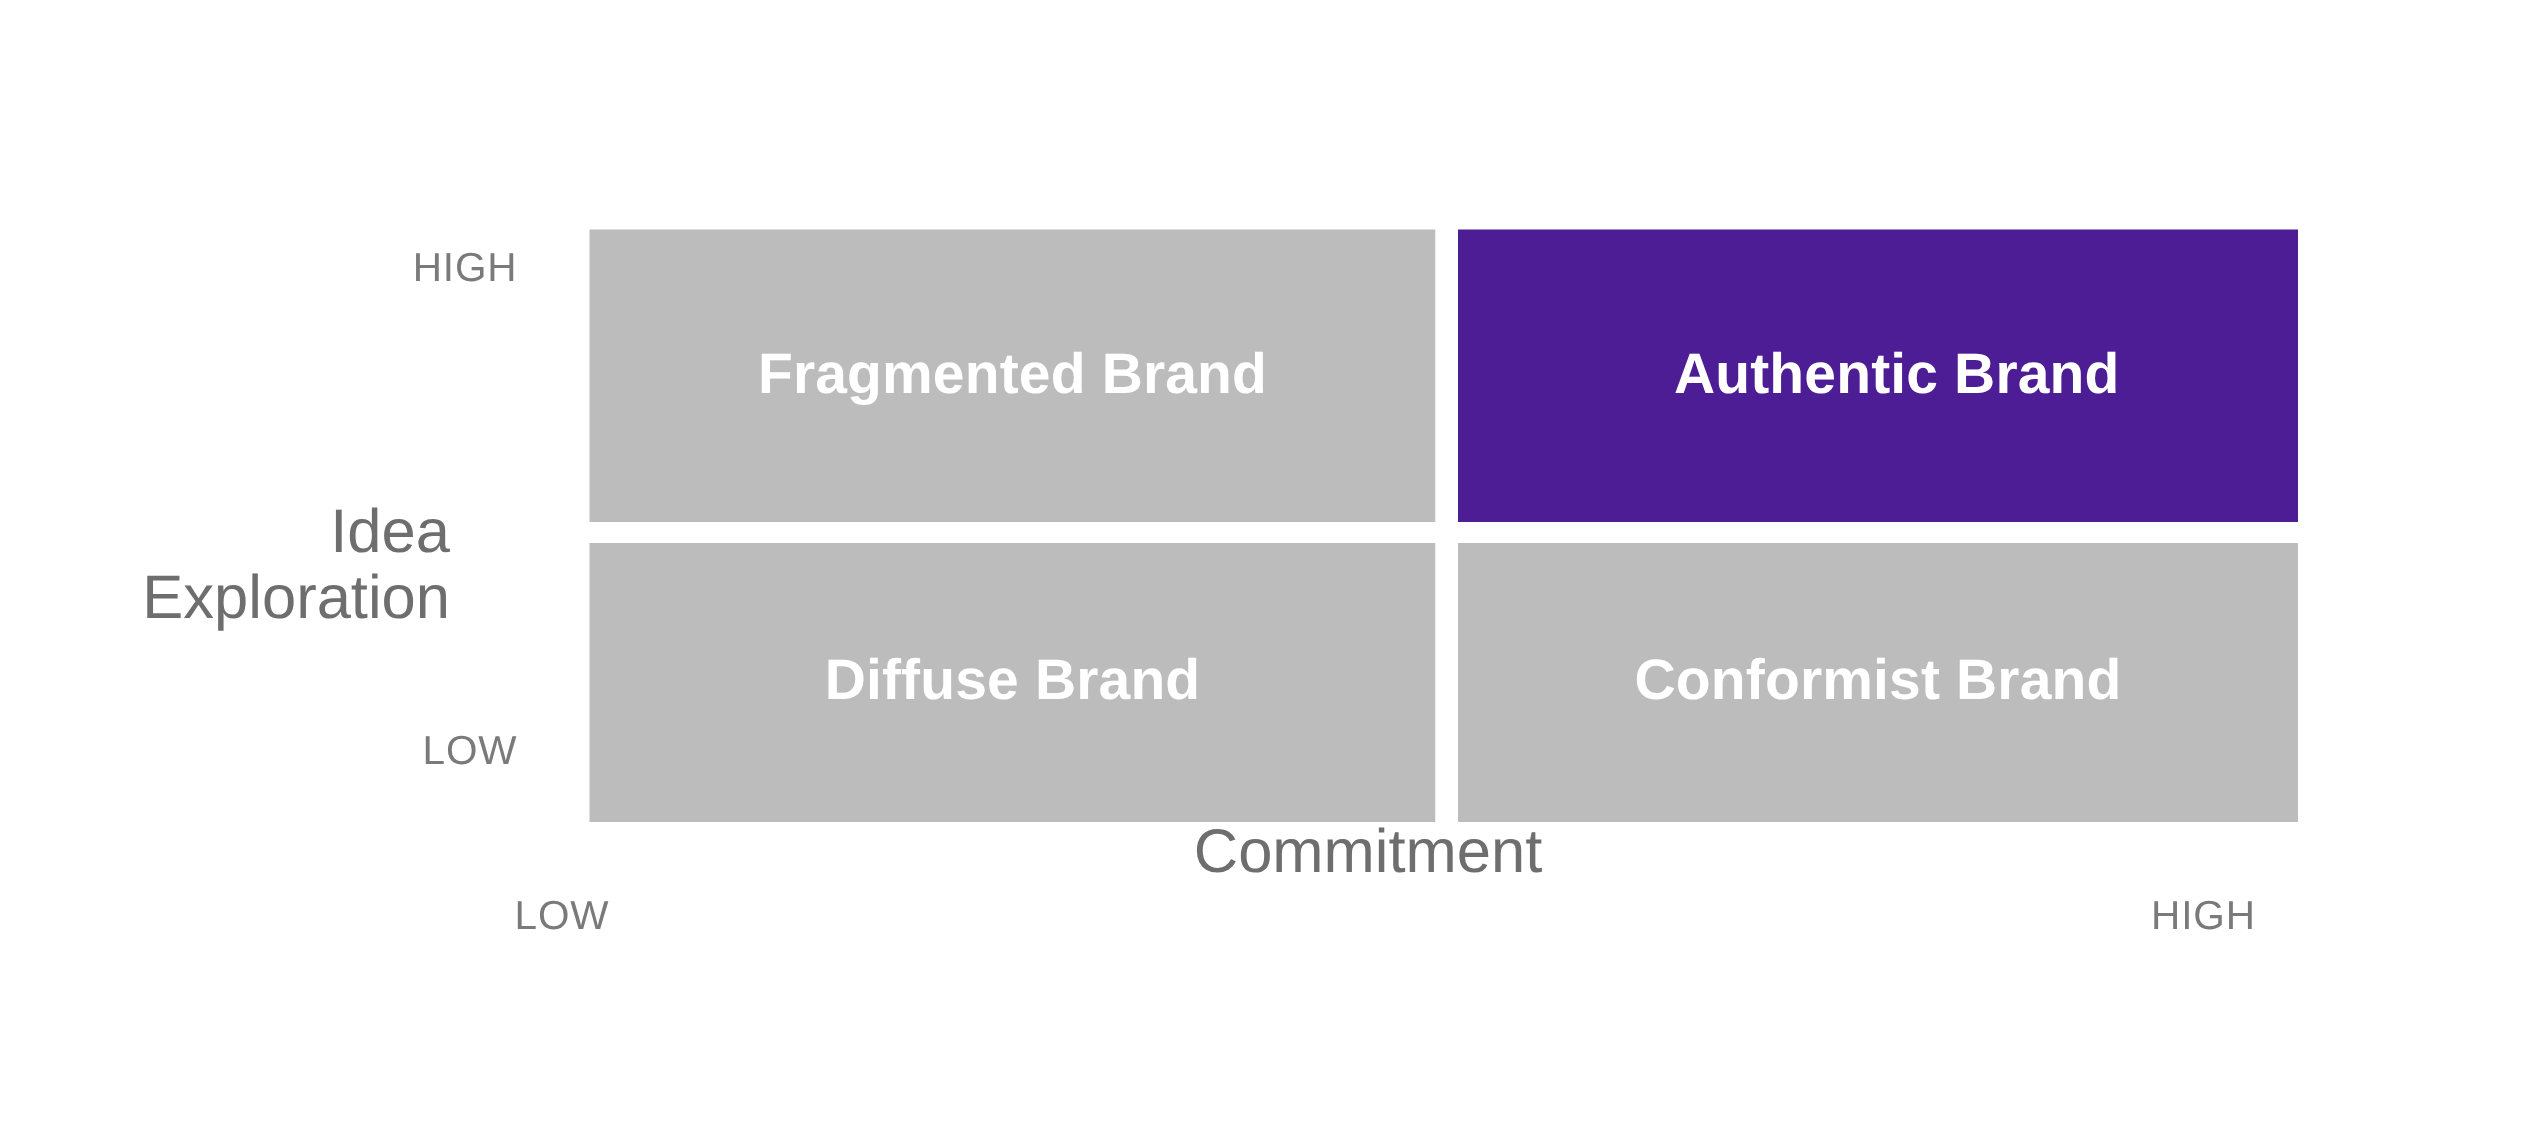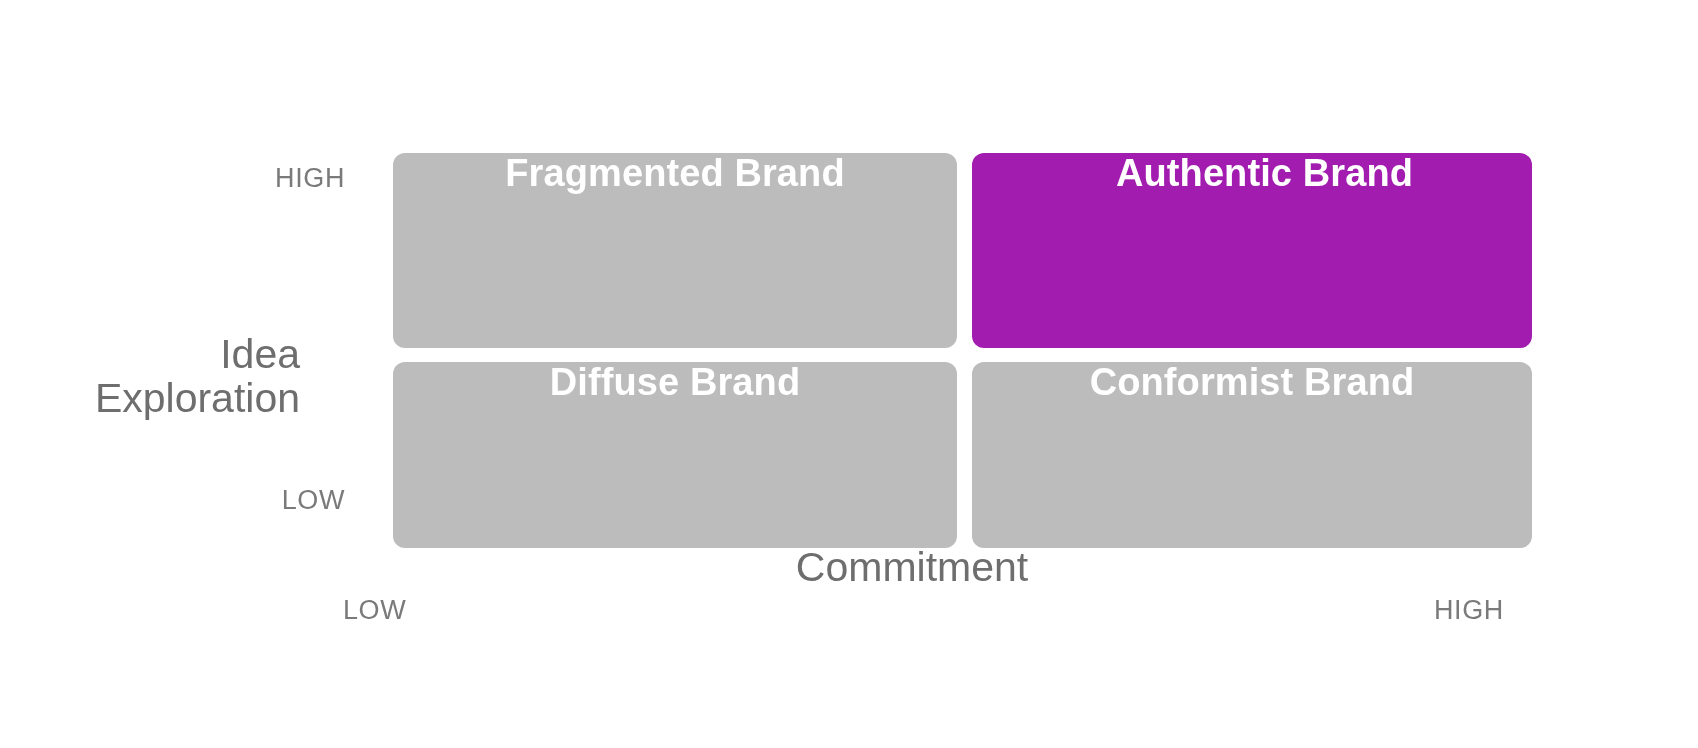--- a/index.html
+++ b/index.html
@@ -28,28 +28,27 @@
     top: 153px;
     width: 1139px;
     height: 395px;
     display: grid;
     grid-template-columns: 564px 15px 560px;
     grid-template-rows: 195px 14px 186px;
   }
 
   .quadrant {
     display: flex;
-    align-items: flex-start;
+    align-items: center;
     justify-content: center;
     box-sizing: border-box;
     padding: 0 10px;
-    border-radius: 12px;
   }
   .quadrant.gray  { background: #bcbcbc; }
-  .quadrant.green { background: #a21caf; padding-left: 35px; }
+  .quadrant.green { background: #4c1d95; padding-left: 35px; }
 
   .quadrant-label {
     color: #ffffff;
     font-size: 38px;
     font-weight: bold;
     letter-spacing: 0.1px;
     line-height: 1.1;
     text-align: center;
     white-space: nowrap;
   }

